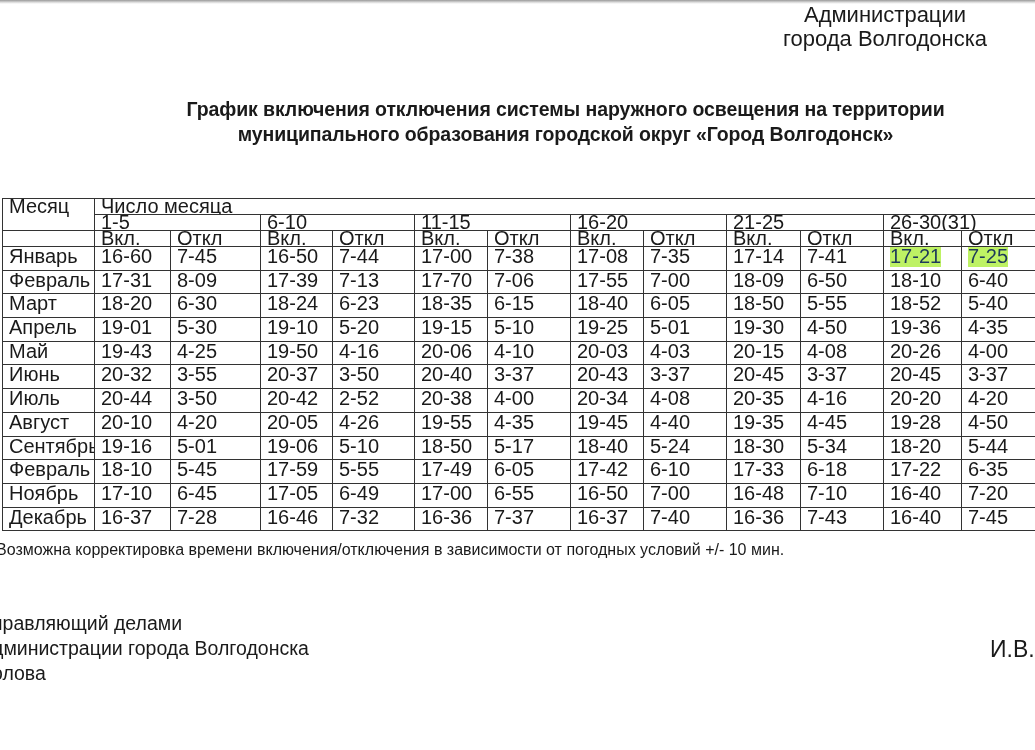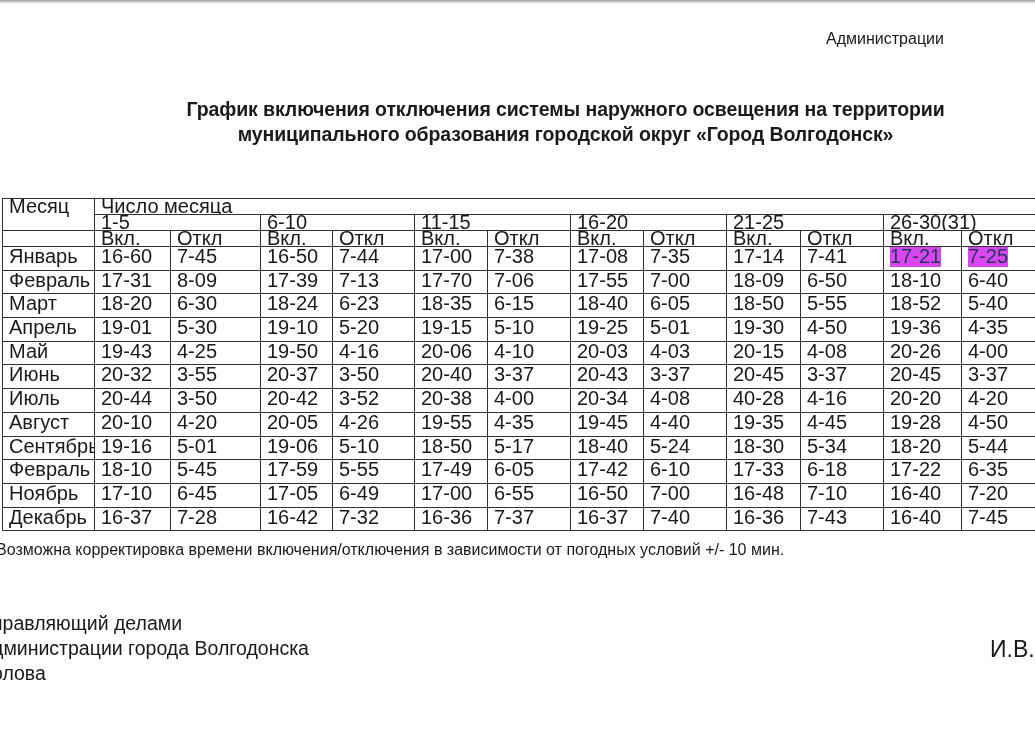--- a/index.html
+++ b/index.html
@@ -3,41 +3,42 @@
 <meta charset="utf-8">
 <style>
   html, body { margin: 0; padding: 0; }
   body {
     width: 1035px; height: 750px; overflow: hidden; background: #ffffff;
     font-family: "Liberation Sans", sans-serif; color: #1a1a1a; position: relative;
   }
   .top-shadow { position: absolute; left: 0; top: 0; width: 1035px; height: 4px;
     background: linear-gradient(#9a9a9a, #e8e8e8 70%, #ffffff); }
   .approval { position: absolute; right: 35px; top: 3px; width: 230px; text-align: center;
-    font-size: 16px; line-height: 24px; margin-top: 24px; }
+    font-size: 22px; line-height: 24px; }
   .title { position: absolute; left: 0; top: 97px; width: 1035px; text-align: center;
     font-weight: bold; font-size: 19.5px; line-height: 24.5px; letter-spacing: -0.1px; padding-left: 48px; }
   table.sched { position: absolute; left: 2px; top: 198px; width: 1033px;
     border-collapse: collapse; font-size: 20px; table-layout: fixed; }
   table.sched td { border: 1.5px solid #333; padding: 0 0 0 6px; height: 22.7px;
     line-height: 18px; vertical-align: top; white-space: nowrap; overflow: hidden; }
   table.sched tr.hdr td { height: 15px; line-height: 15px; }
   td.month { padding-left: 7px; }
-  .sel { background: #d946ef; color: #1e3a5a; }
+  .sel { background: #bef264; color: #1e3a5a; }
   .note { position: absolute; left: -4px; top: 541px; font-size: 16px; white-space: nowrap; }
   .sign { position: absolute; left: -8px; top: 611px; font-size: 19.5px; line-height: 25px; }
   .sign-name { position: absolute; left: 990px; top: 636px; font-size: 23px; white-space: nowrap; }
 </style>
 </head>
 <body>
 
 <div class="top-shadow"></div>
 
 <div class="approval">
   <div>Администрации</div>
+  <div>города Волгодонска</div>
 </div>
 
 <div class="title">
   <div>График включения отключения системы наружного освещения на территории</div>
   <div>муниципального образования городской округ «Город Волгодонск»</div>
 </div>
 
 <table class="sched">
   <colgroup>
     <col style="width:92px">
@@ -170,26 +171,26 @@
         <td><span>20-45</span></td>
         <td><span>3-37</span></td>
         <td><span>20-45</span></td>
         <td><span>3-37</span></td>
       </tr>
       <tr>
         <td class="month">Июль</td>
         <td><span>20-44</span></td>
         <td><span>3-50</span></td>
         <td><span>20-42</span></td>
-        <td><span>3-52</span></td>
+        <td><span>2-52</span></td>
         <td><span>20-38</span></td>
         <td><span>4-00</span></td>
         <td><span>20-34</span></td>
         <td><span>4-08</span></td>
-        <td><span>40-28</span></td>
+        <td><span>20-35</span></td>
         <td><span>4-16</span></td>
         <td><span>20-20</span></td>
         <td><span>4-20</span></td>
       </tr>
       <tr>
         <td class="month">Август</td>
         <td><span>20-10</span></td>
         <td><span>4-20</span></td>
         <td><span>20-05</span></td>
         <td><span>4-26</span></td>
@@ -244,21 +245,21 @@
         <td><span>7-00</span></td>
         <td><span>16-48</span></td>
         <td><span>7-10</span></td>
         <td><span>16-40</span></td>
         <td><span>7-20</span></td>
       </tr>
       <tr>
         <td class="month">Декабрь</td>
         <td><span>16-37</span></td>
         <td><span>7-28</span></td>
-        <td><span>16-42</span></td>
+        <td><span>16-46</span></td>
         <td><span>7-32</span></td>
         <td><span>16-36</span></td>
         <td><span>7-37</span></td>
         <td><span>16-37</span></td>
         <td><span>7-40</span></td>
         <td><span>16-36</span></td>
         <td><span>7-43</span></td>
         <td><span>16-40</span></td>
         <td><span>7-45</span></td>
       </tr>

